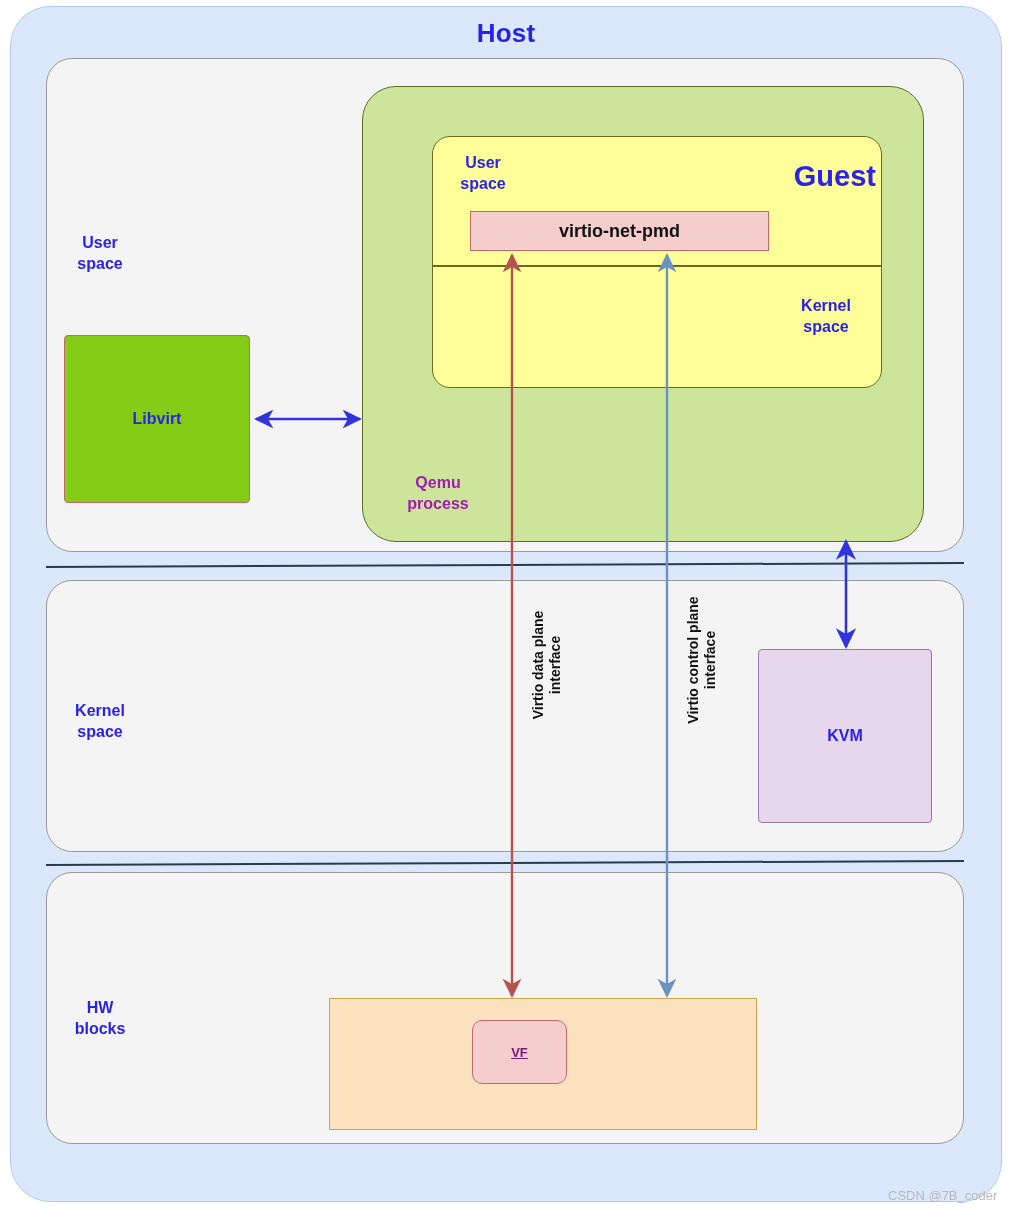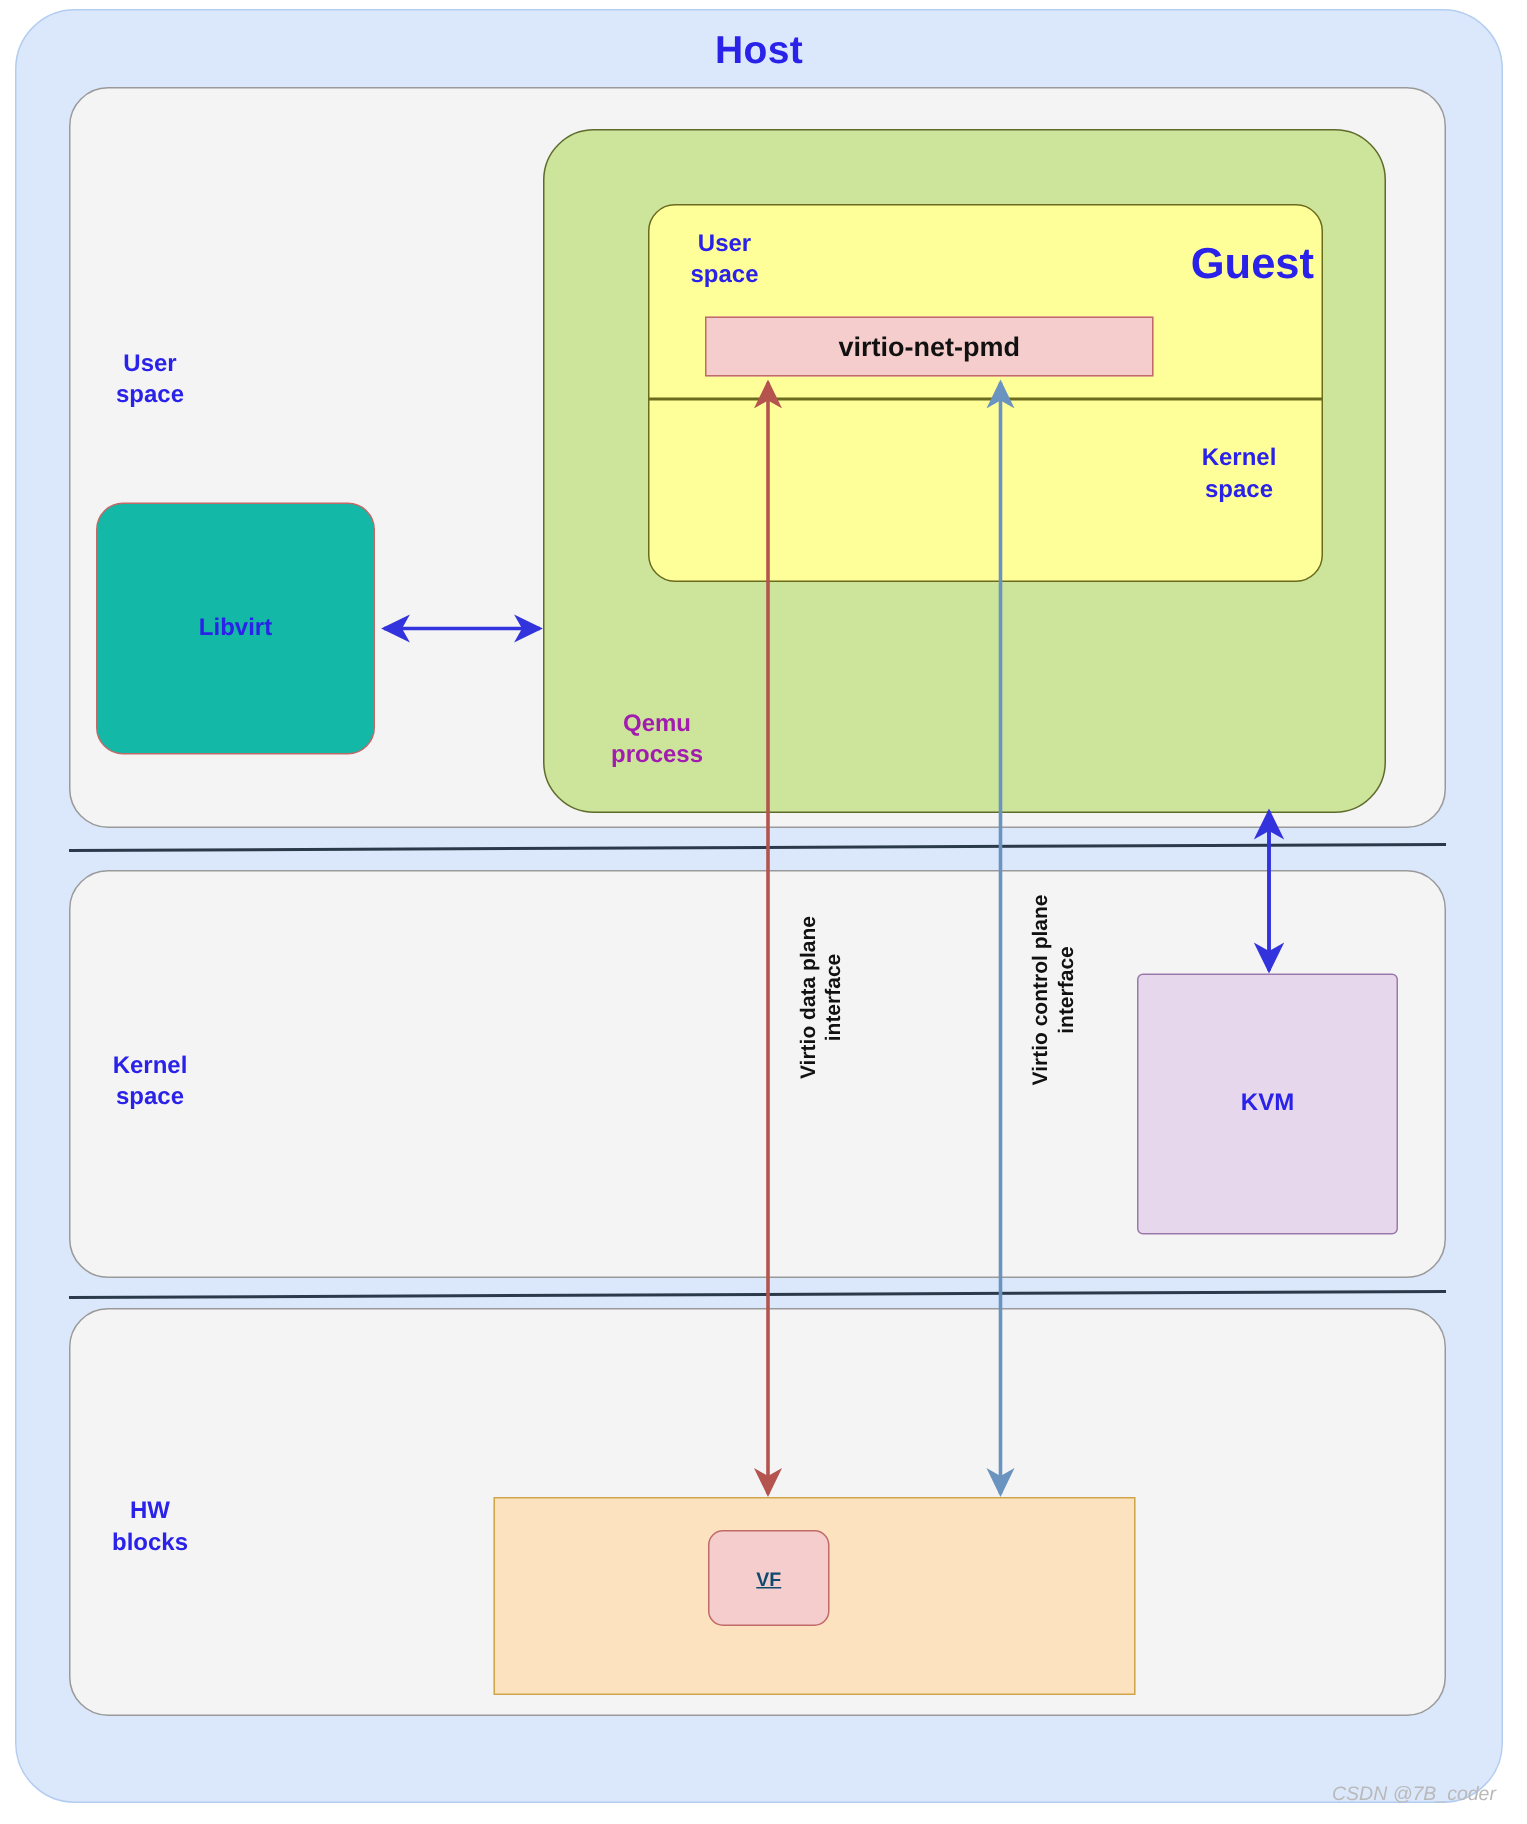--- a/index.html
+++ b/index.html
@@ -56,23 +56,23 @@
     color:#2a22e8; font-size:16px; font-weight:bold; line-height:21px;
     text-align:center; white-space:pre-line;
   }
   .lbl-user-space  { left:60px; top:232px; width:80px; }
   .lbl-kernel-space{ left:60px; top:700px; width:80px; }
   .lbl-hw-blocks   { left:60px; top:997px; width:80px; }
 
   
   .libvirt{
     left:64px; top:335px; width:186px; height:168px;
-    background:#14b8a6;
+    background:#84cc16;
     border:1px solid #c06a6a;
-    border-radius:18px;
+    border-radius:4px;
     display:flex;align-items:center;justify-content:center;
     color:#2a22e8; font-size:16px; font-weight:bold;
   }
 
   
   .qemu{
     left:362px; top:86px; width:562px; height:456px;
     background:#cce59a;
     border:1px solid #5f6b2b;
     border-radius:34px;
@@ -132,26 +132,26 @@
   .nic{
     left:329px; top:998px; width:428px; height:132px;
     background:#fde2c0;
     border:1px solid #d0a54a;
   }
   .nic-label{
     left:329px; top:1093px; width:428px;
     color:#111111; font-size:17px; font-weight:bold; text-align:center;
   }
   .vf{
-    left:472px; top:1020px; width:81px; height:64px;
+    left:472px; top:1020px; width:95px; height:64px;
     background:#f6cdcd;
     border:1px solid #c06a6a;
     border-radius:10px;
     display:flex;align-items:center;justify-content:center;
-    color:#0c4a6e; font-size:13px; font-weight:bold;text-decoration:underline;
+    color:#701a75; font-size:13px; font-weight:bold;text-decoration:underline;
   }
 
   
   .vlabel{
     color:#111111; font-size:14px; font-weight:bold; line-height:17px;
     white-space:pre-line; text-align:center;
     transform:rotate(-90deg);
   }
   .vlabel-data{
     left:465px; top:645px; width:170px; height:40px;
@@ -161,21 +161,21 @@
     left:620px; top:640px; width:170px; height:40px;
     transform-origin:center center;
   }
 
   
   .arrows{left:0;top:0;width:1018px;height:1216px;pointer-events:none;}
 
   
   .watermark{
     left:888px; top:1188px; width:130px;
-    color:#b9b9b9; font-size:13px; text-align:left;font-style:italic;
+    color:#b9b9b9; font-size:13px; text-align:left;
   }
 </style>
 </head>
 <body>
 
 <div id="stage">
 
   <div class="abs host-shell"></div>
   <div class="abs host-title">Host</div>
 

